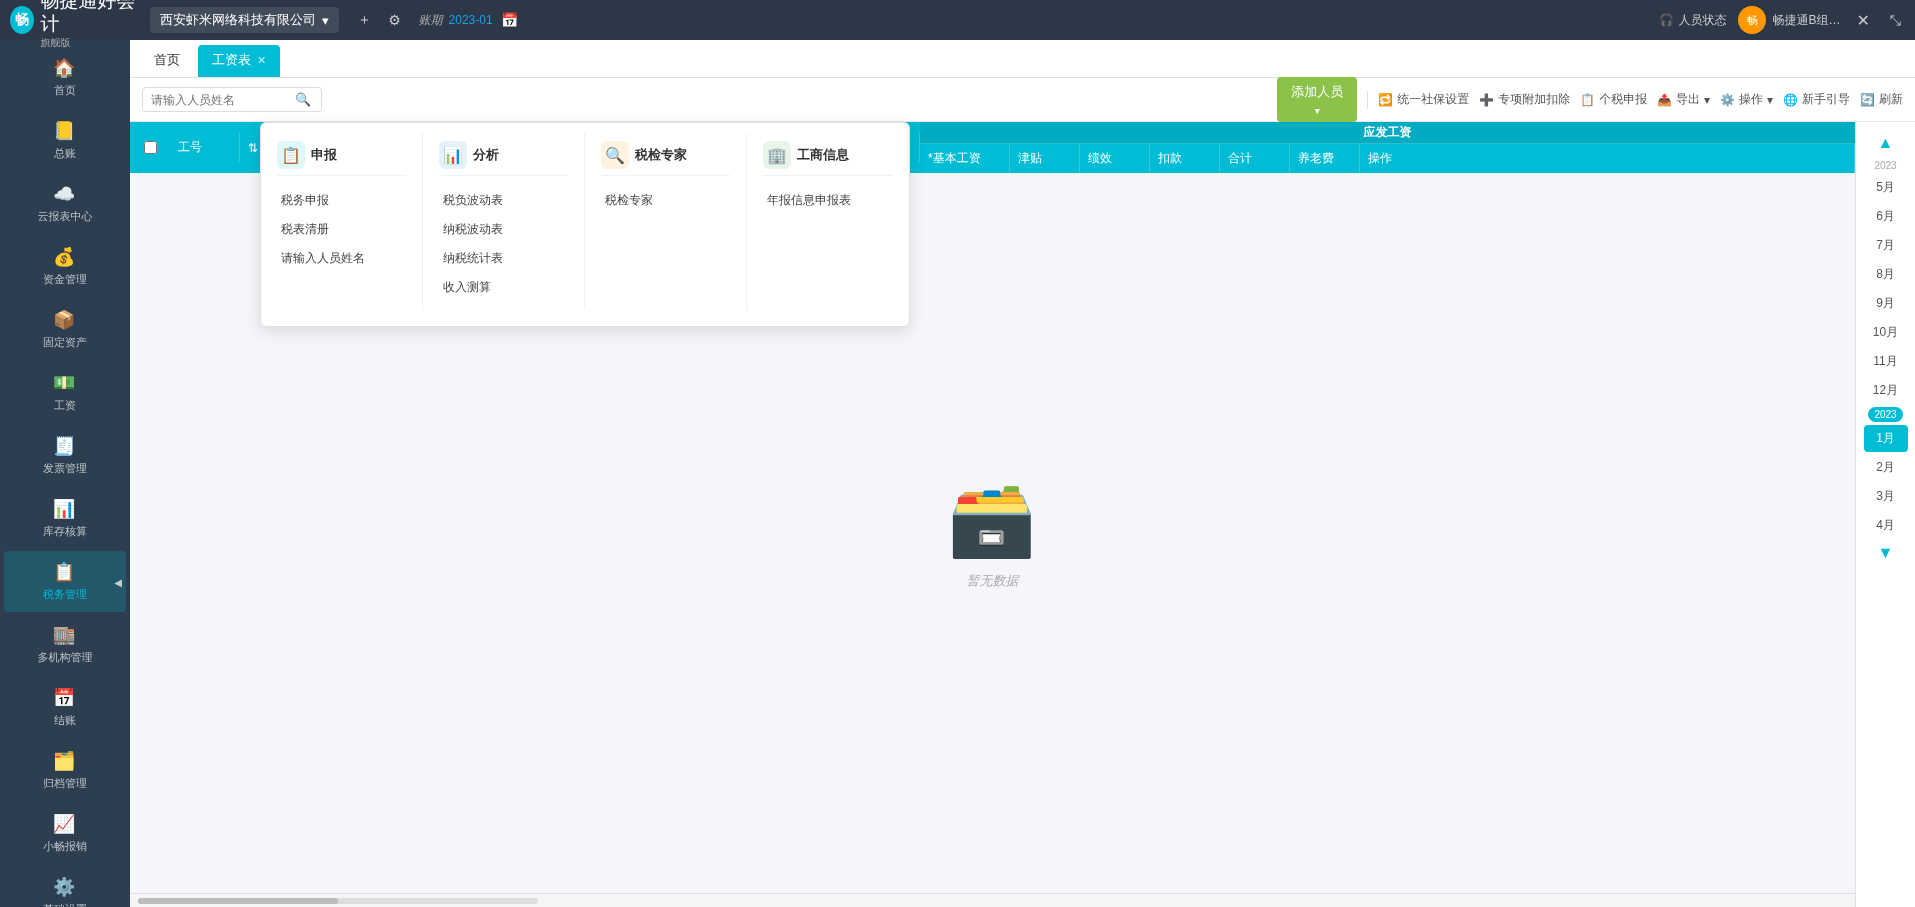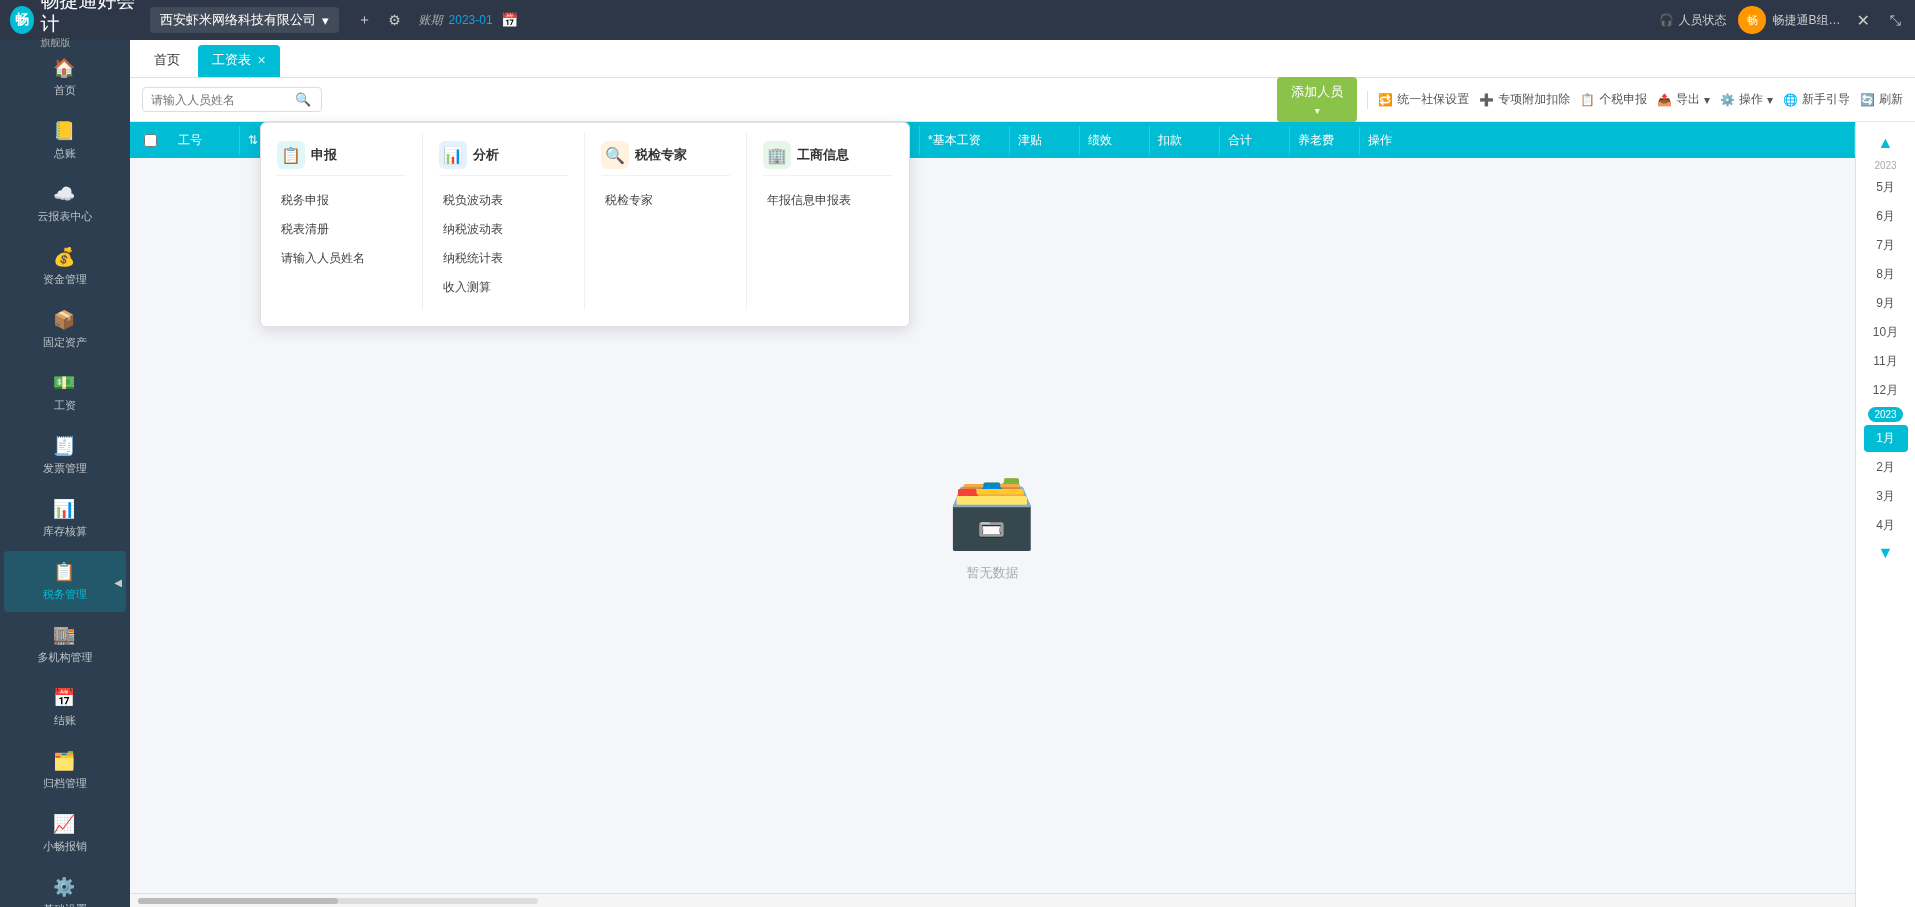--- a/index.html
+++ b/index.html
@@ -548,20 +548,23 @@
           <div class="th-cell" style="width:90px;">
             <span>*人员状态</span>
             <span>▼</span>
           </div>
           <div class="th-cell" style="width:90px;">
             <span>报送状态</span>
             <span>▼</span>
           </div>
 
           <div style="display:flex;flex-direction:column;flex:1;">
+            <div class="sub-group-label" style="background:#00acc1;color:#fff;text-align:center;padding:2px 8px;font-size:12px;border-bottom:1px solid rgba(255,255,255,0.2);">
+              <span>应发工资</span>
+            </div>
             <div style="display:flex;">
               <div class="th-cell" style="width:90px;">
                 <span>*基本工资</span>
               </div>
               <div class="th-cell" style="width:70px;text-align:right;">
                 <span>津贴</span>
               </div>
               <div class="th-cell" style="width:70px;">
                 <span>绩效</span>
               </div>
@@ -578,21 +581,21 @@
                 <span>操作</span>
               </div>
             </div>
           </div>
         </div>
 
         <div class="no-data-area">
           <div style="font-size:72px;color:#b3e5fc;">
             🗃️
           </div>
-          <span style="color:#aaa;font-size:13px;">暂无数据</span>
+          <span style="color:#aaa;font-size:13px;font-style:italic;">暂无数据</span>
         </div>
 
         <div style="height:14px;background:#f5f5f5;border-top:1px solid #e0e0e0;display:flex;align-items:center;padding:0 8px;">
           <div style="width:400px;height:6px;background:#ddd;border-radius:3px;">
             <div style="width:200px;height:6px;background:#bbb;border-radius:3px;"></div>
           </div>
         </div>
       </div>
 
       <div class="right-panel">

